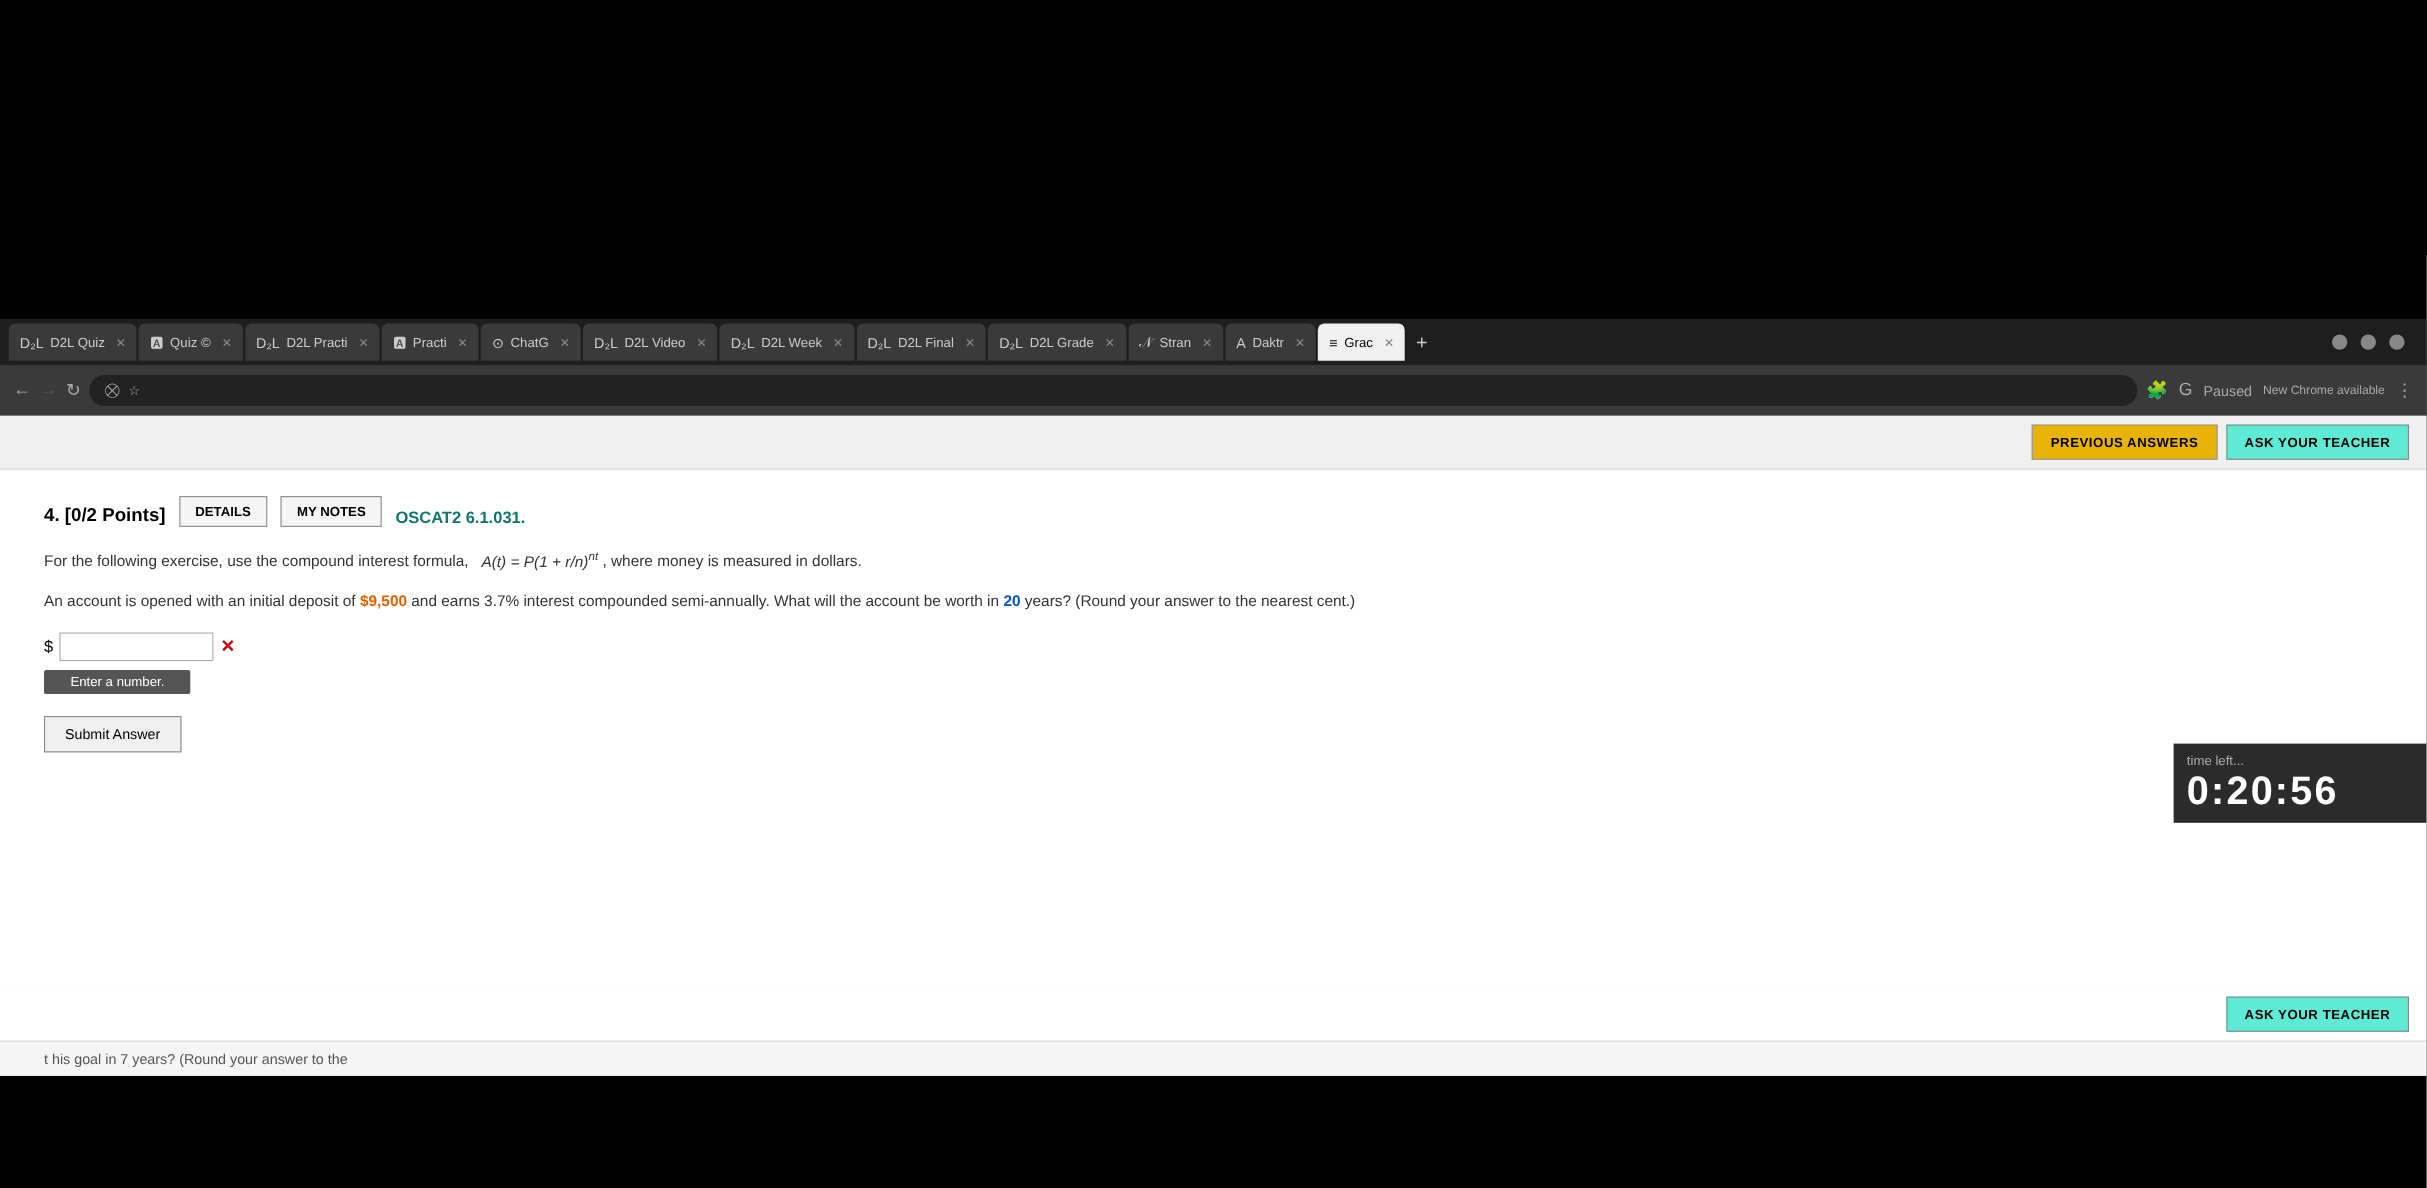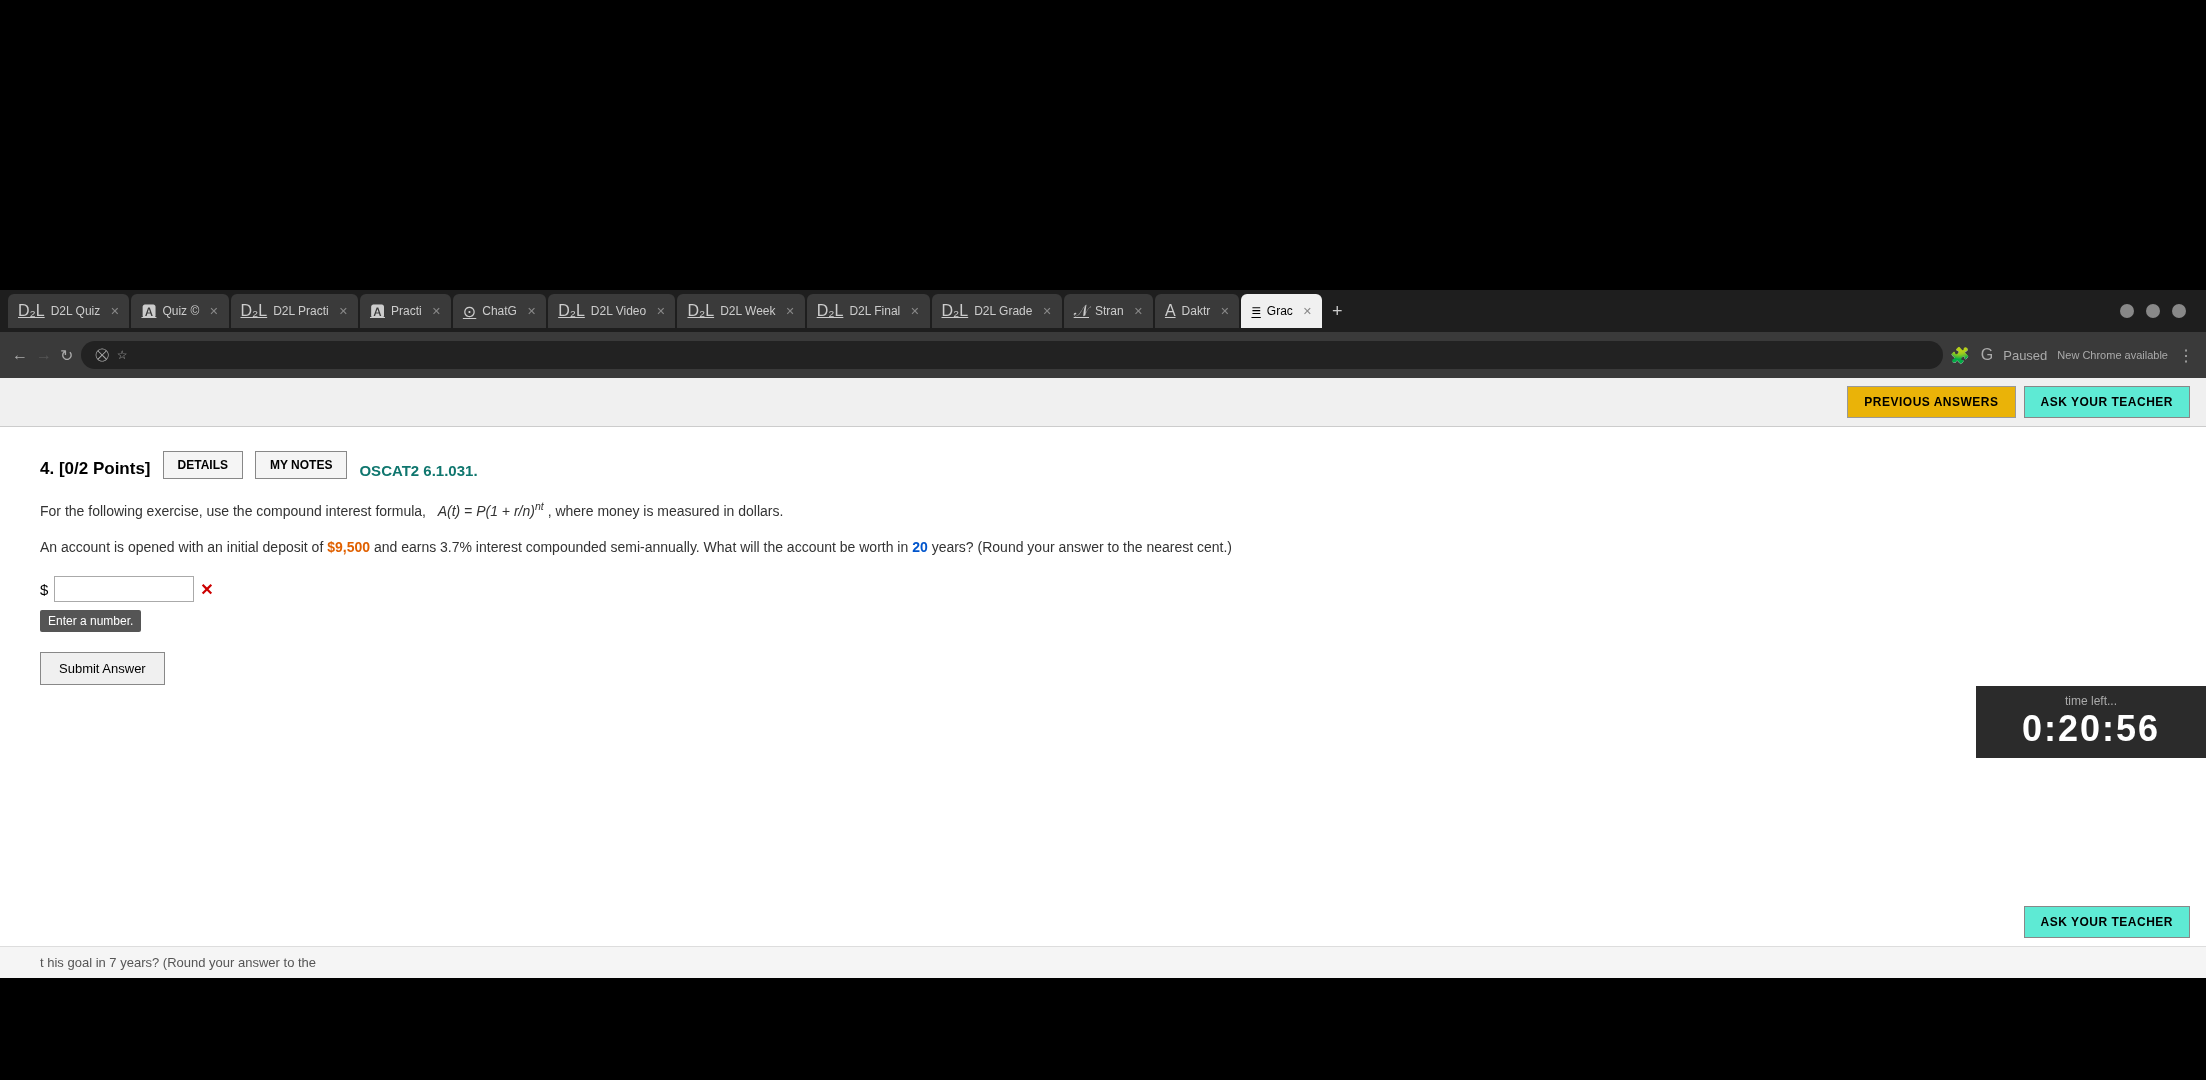--- a/index.html
+++ b/index.html
@@ -32,21 +32,21 @@
       gap: 6px;
       white-space: nowrap;
       cursor: pointer;
       max-width: 150px;
       overflow: hidden;
     }
     .tab.active {
       background: #f0f0f0;
       color: #000;
     }
-    .tab .tab-favicon { font-size: 16px; text-decoration: underline; }
+    .tab .tab-favicon { font-size: 13px; }
     .tab .tab-close { margin-left: 4px; font-size: 11px; color: #888; cursor: pointer; }
     .tab-new { background: none; border: none; color: #ccc; font-size: 18px; cursor: pointer; padding: 0 8px; }
     .window-controls { margin-left: auto; display: flex; gap: 12px; padding-right: 12px; }
     .win-ctrl { width: 14px; height: 14px; border-radius: 50%; cursor: pointer; }
     .win-min { background: #888; }
     .win-max { background: #888; }
     .win-close { background: #888; }
 
     
     .address-bar {
@@ -76,26 +76,26 @@
       width: 100%;
       min-height: 600px;
       display: flex;
       flex-direction: column;
     }
 
     
     .timer-panel {
       position: absolute;
       right: 0;
-      top: 396px;
+      top: 386px;
       width: 230px;
       background: #2b2b2b;
       color: #fff;
       padding: 8px 12px;
-      text-align: center;
+      text-align: left;
       z-index: 10;
     }
     .timer-label { font-size: 12px; color: #aaa; }
     .timer-value { font-size: 36px; font-weight: bold; color: #fff; letter-spacing: 2px; }
 
     
     .action-buttons-row {
       display: flex;
       justify-content: flex-end;
       padding: 8px 16px;
@@ -186,21 +186,21 @@
       color: #cc0000;
       font-size: 16px;
       cursor: pointer;
       font-weight: bold;
     }
 
     .tooltip-box {
       background: #555;
       color: #fff;
       font-size: 12px;
-      padding: 4px 8px;
+      padding: 4px 24px;
       border-radius: 2px;
       display: inline-block;
       margin-top: 2px;
     }
 
     .submit-btn {
       border: 1px solid #888;
       background: #f0f0f0;
       padding: 8px 18px;
       font-size: 13px;

